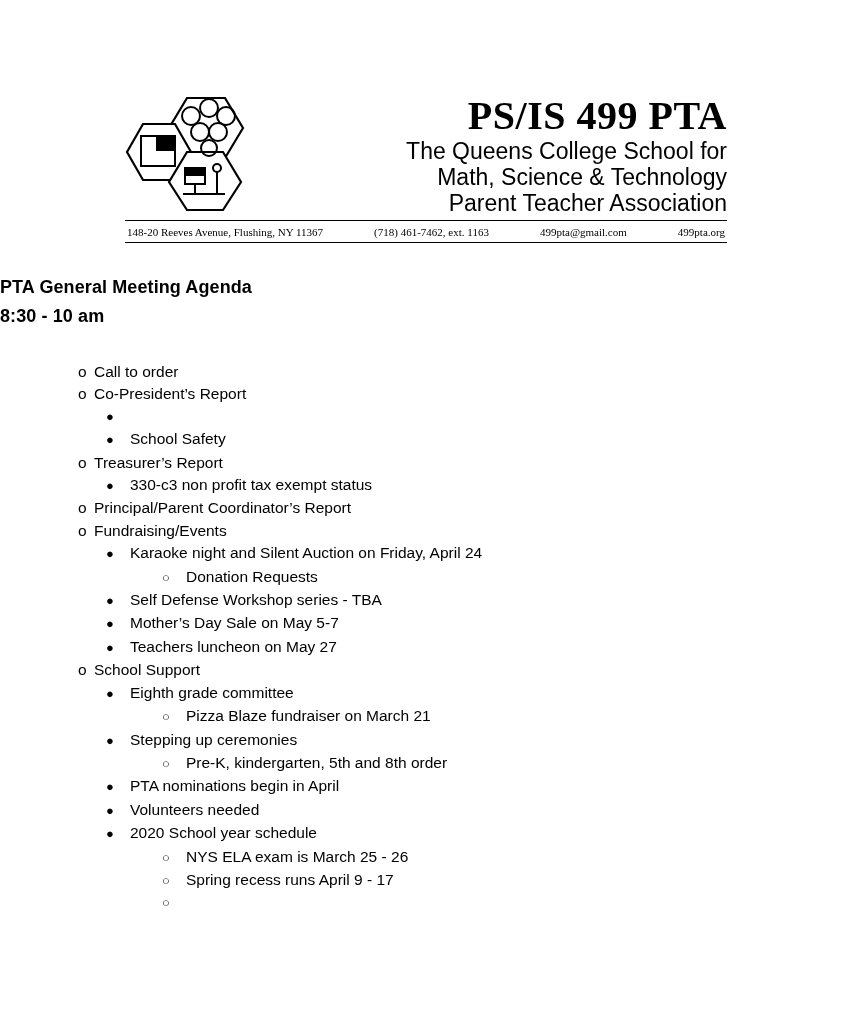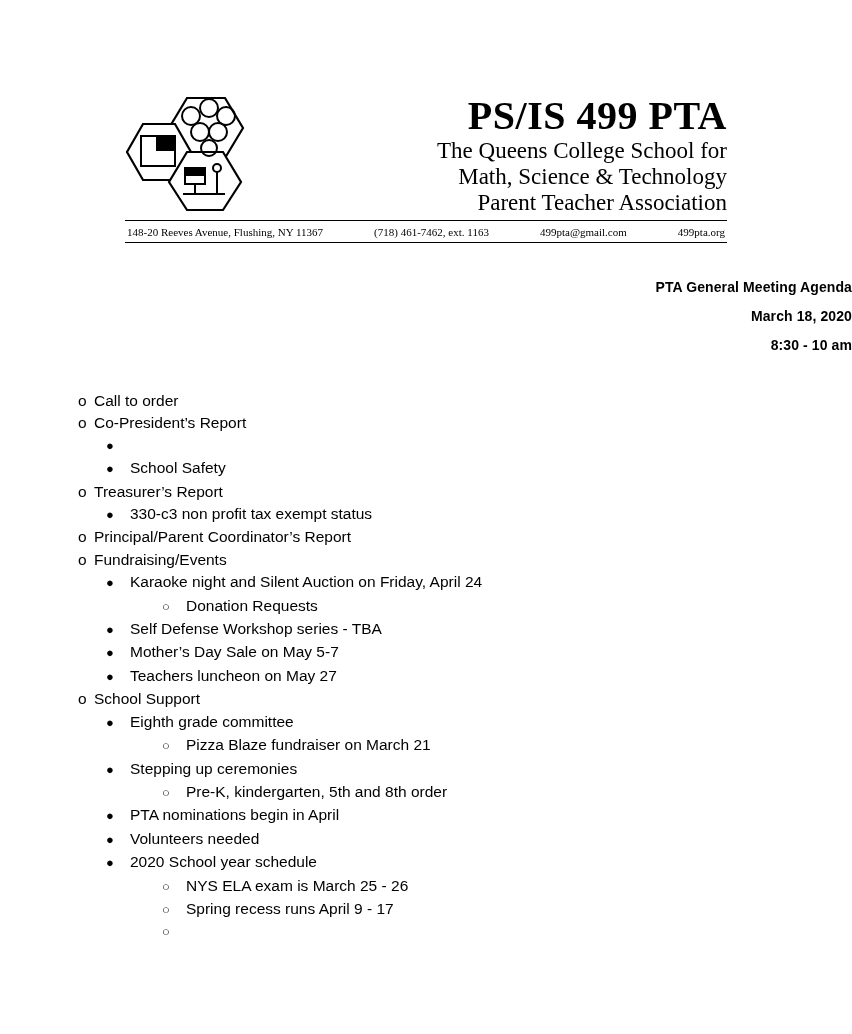--- a/index.html
+++ b/index.html
@@ -57,21 +57,21 @@
   .org-name {
     font-family: "Liberation Serif", serif;
     font-weight: bold;
     font-size: 40px;
     line-height: 44px;
     letter-spacing: 0.5px;
     color: #000;
     white-space: nowrap;
   }
   .org-sub {
-    font-family: Liberation Serif, serif;
+    font-family: Liberation Sans, sans-serif;
     font-size: 23px;
     line-height: 26px;
     color: #000;
     white-space: nowrap;
   }
   .lh-rule {
     border-top: 1.5px solid #000;
     margin-top: 4px;
     width: 602px;
   }
@@ -93,24 +93,24 @@
   .lh-contact .c-phone { }
   .lh-contact .c-email { }
   .lh-contact .c-web { padding-right: 2px; }
   .lh-rule-bottom {
     border-top: 1.5px solid #000;
     width: 602px;
   }
 
   
   .title-block {
-    text-align: right;
+    text-align: left;
     margin-top: 30px;
     font-weight: bold;
-    font-size: 14px;
+    font-size: 18px;
     line-height: 29px;
     letter-spacing: 0.1px;
   }
 
   
   .agenda {
     margin-top: 30px;
     padding-left: 78px;
     font-size: 15.5px;
     line-height: 22.4px;
@@ -209,21 +209,20 @@
         <span class="c-email">499pta@gmail.com</span>
         <span class="c-web">499pta.org</span>
       </div>
 
       <div class="lh-rule-bottom"></div>
     </div>
   </div>
 
   <div class="title-block">
     <div>PTA General Meeting Agenda</div>
-    <div>March 18, 2020</div>
     <div>8:30 - 10 am</div>
   </div>
 
   <div class="agenda" id="agenda-list">
       <div class="item lvl1">
         <span class="mk">o</span>
         <span class="tx">Call to order</span>
       </div>
       <div class="item lvl1">
         <span class="mk">o</span>

